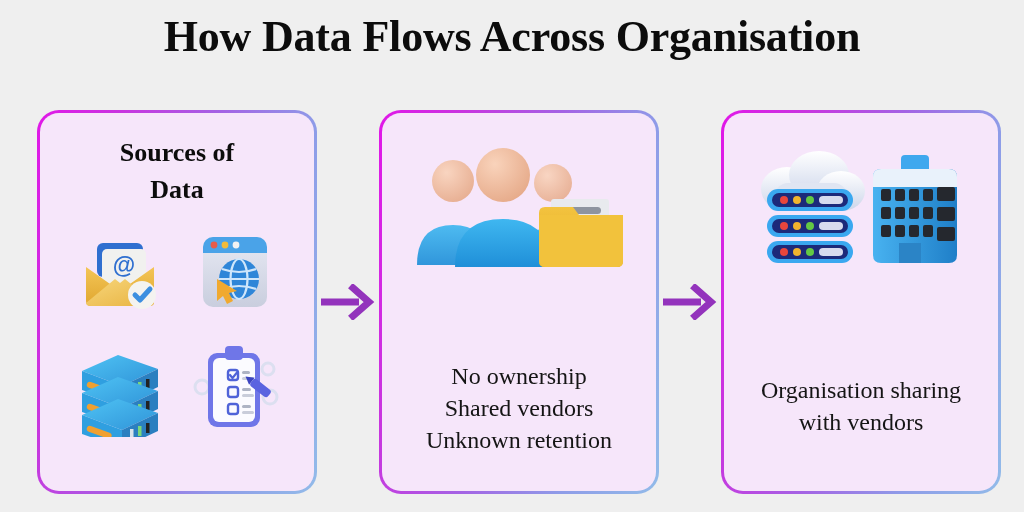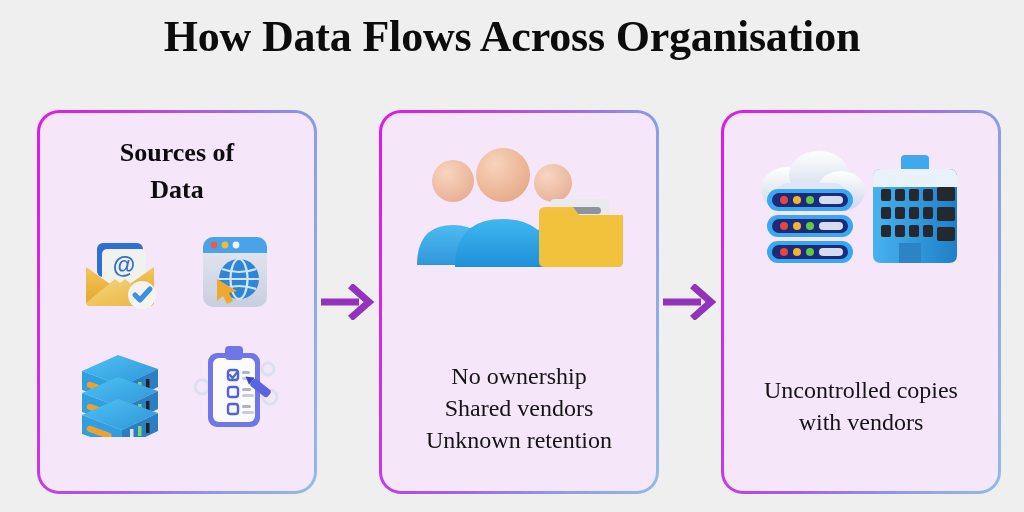--- a/index.html
+++ b/index.html
@@ -367,20 +367,20 @@
                 <rect x="70" y="32" width="18" height="14" rx="2"></rect>
                 <rect x="70" y="52" width="18" height="14" rx="2"></rect>
                 <rect x="70" y="72" width="18" height="14" rx="2"></rect>
               </g>
               <rect x="32" y="88" width="22" height="20" fill="#2b84c6"></rect>
             </g>
           </svg>
         </div>
 
         <div class="spacer"></div>
-        <div class="card-body-text">Uncontrolled copies
+        <div class="card-body-text">Organisation sharing
 with vendors</div>
         <div style="height:34px"></div>
       </div>
     </div>
 
   </div>
 </div>
 
 </body></html>

